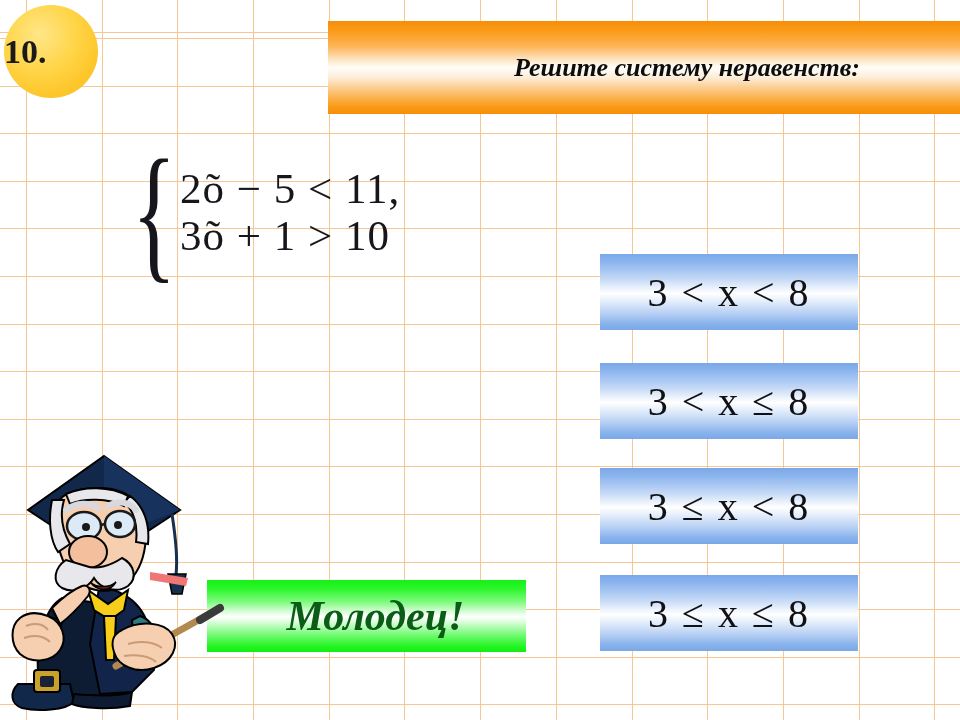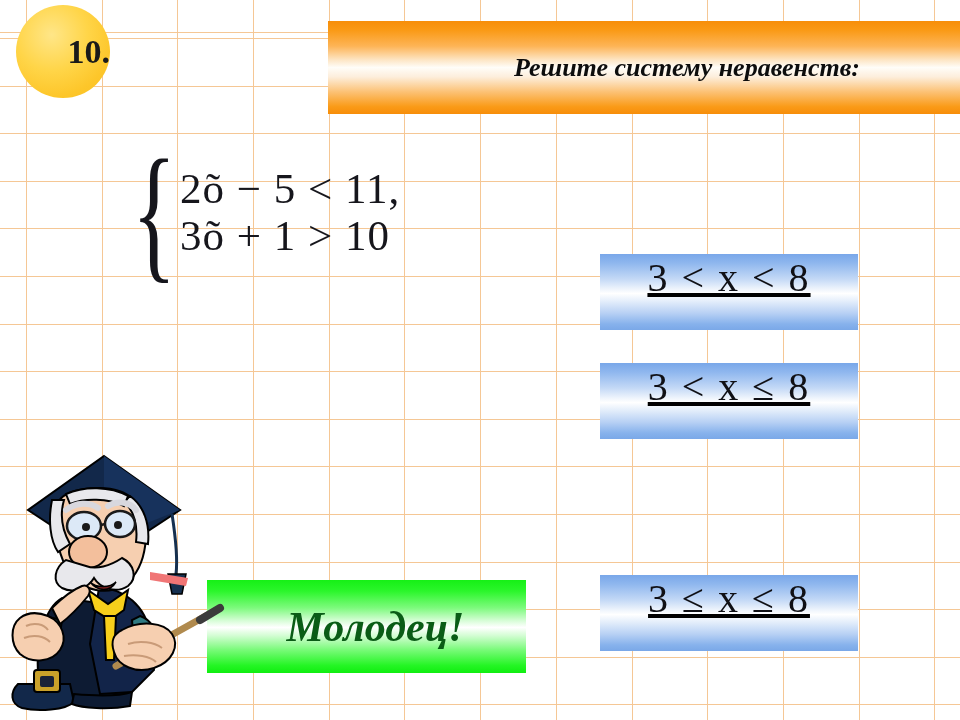--- a/index.html
+++ b/index.html
@@ -19,29 +19,29 @@
         #f5c795 0px, #f5c795 1px, rgba(255,255,255,0) 1px, rgba(255,255,255,0) 75.7px),
       repeating-linear-gradient(to bottom,
         #f5c795 0px, #f5c795 1px, rgba(255,255,255,0) 1px, rgba(255,255,255,0) 47.6px);
     background-position: 26px 0px, 0px 38px;
     font-family: "Liberation Serif", serif;
   }
 
   
   #badge {
     position: absolute;
-    left: 16px;
+    left: 4px;
     top: 5px;
     width: 94px;
     height: 93px;
     border-radius: 50%;
     background: radial-gradient(circle at 38% 32%, #ffe688 0%, #ffd548 42%, #fdc62a 72%, #f8bf20 100%);
     display: flex;
     align-items: center;
-    justify-content: flex-end;
+    justify-content: flex-start;
   }
   #badge .num {
     font-family: "Liberation Serif", serif;
     font-weight: bold;
     font-size: 34px;
     color: #1a1a1a;
     letter-spacing: 0px;
     line-height: 1;
   }
 
@@ -103,43 +103,42 @@
   
   .answer-box {
     position: absolute;
     left: 600px;
     width: 258px;
     height: 76px;
     background: linear-gradient(to bottom,
         #79a7e9 0%, #8fb7ee 12%, #c4d9f6 33%, #eef4fc 46%,
         #ffffff 52%, #e4eefb 62%, #b7d0f4 78%, #87b2ec 92%, #7aa8e8 100%);
     display: flex;
-    align-items: flex-start;
+    align-items: center;
     justify-content: center;
-    text-decoration: underline;
   }
   .answer-box .ans-text {
     font-family: "Liberation Serif", serif;
     font-size: 40px;
     color: #101015;
     white-space: nowrap;
     letter-spacing: 2px;
   }
   #answer-1 { top: 254px; }
   #answer-2 { top: 363px; }
   #answer-3 { top: 468px; }
   #answer-4 { top: 575px; }
 
   
   #feedback-box {
     position: absolute;
     left: 207px;
     top: 580px;
     width: 319px;
-    height: 93px;
+    height: 72px;
     background: linear-gradient(to bottom,
         #16f016 0%, #2bf62b 12%, #7dfa7d 30%, #d8fdd8 44%,
         #ffffff 51%, #d2fdd2 60%, #74fa74 76%, #24f524 92%, #10ee10 100%);
     display: flex;
     align-items: center;
     justify-content: center;
   }
   #feedback-box .fb-text {
     font-family: "Liberation Serif", serif;
     font-weight: bold;
@@ -180,20 +179,23 @@
       <span class="eq">3õ + 1 &gt; 10</span>
     </span>
   </div>
 
   <div class="answer-box" id="answer-1">
     <span class="ans-text">3 &lt; x &lt; 8</span>
   </div>
   <div class="answer-box" id="answer-2">
     <span class="ans-text">3 &lt; x ≤ 8</span>
   </div>
+  <div class="answer-box" id="answer-3">
+    <span class="ans-text">3 ≤ x &lt; 8</span>
+  </div>
   <div class="answer-box" id="answer-4">
     <span class="ans-text">3 ≤ x ≤ 8</span>
   </div>
 
   <div id="feedback-box">
     <span class="fb-text">Молодец!</span>
   </div>
 
   <div id="professor">
     <svg width="250" height="272" viewBox="0 0 250 272" xmlns="http://www.w3.org/2000/svg">

